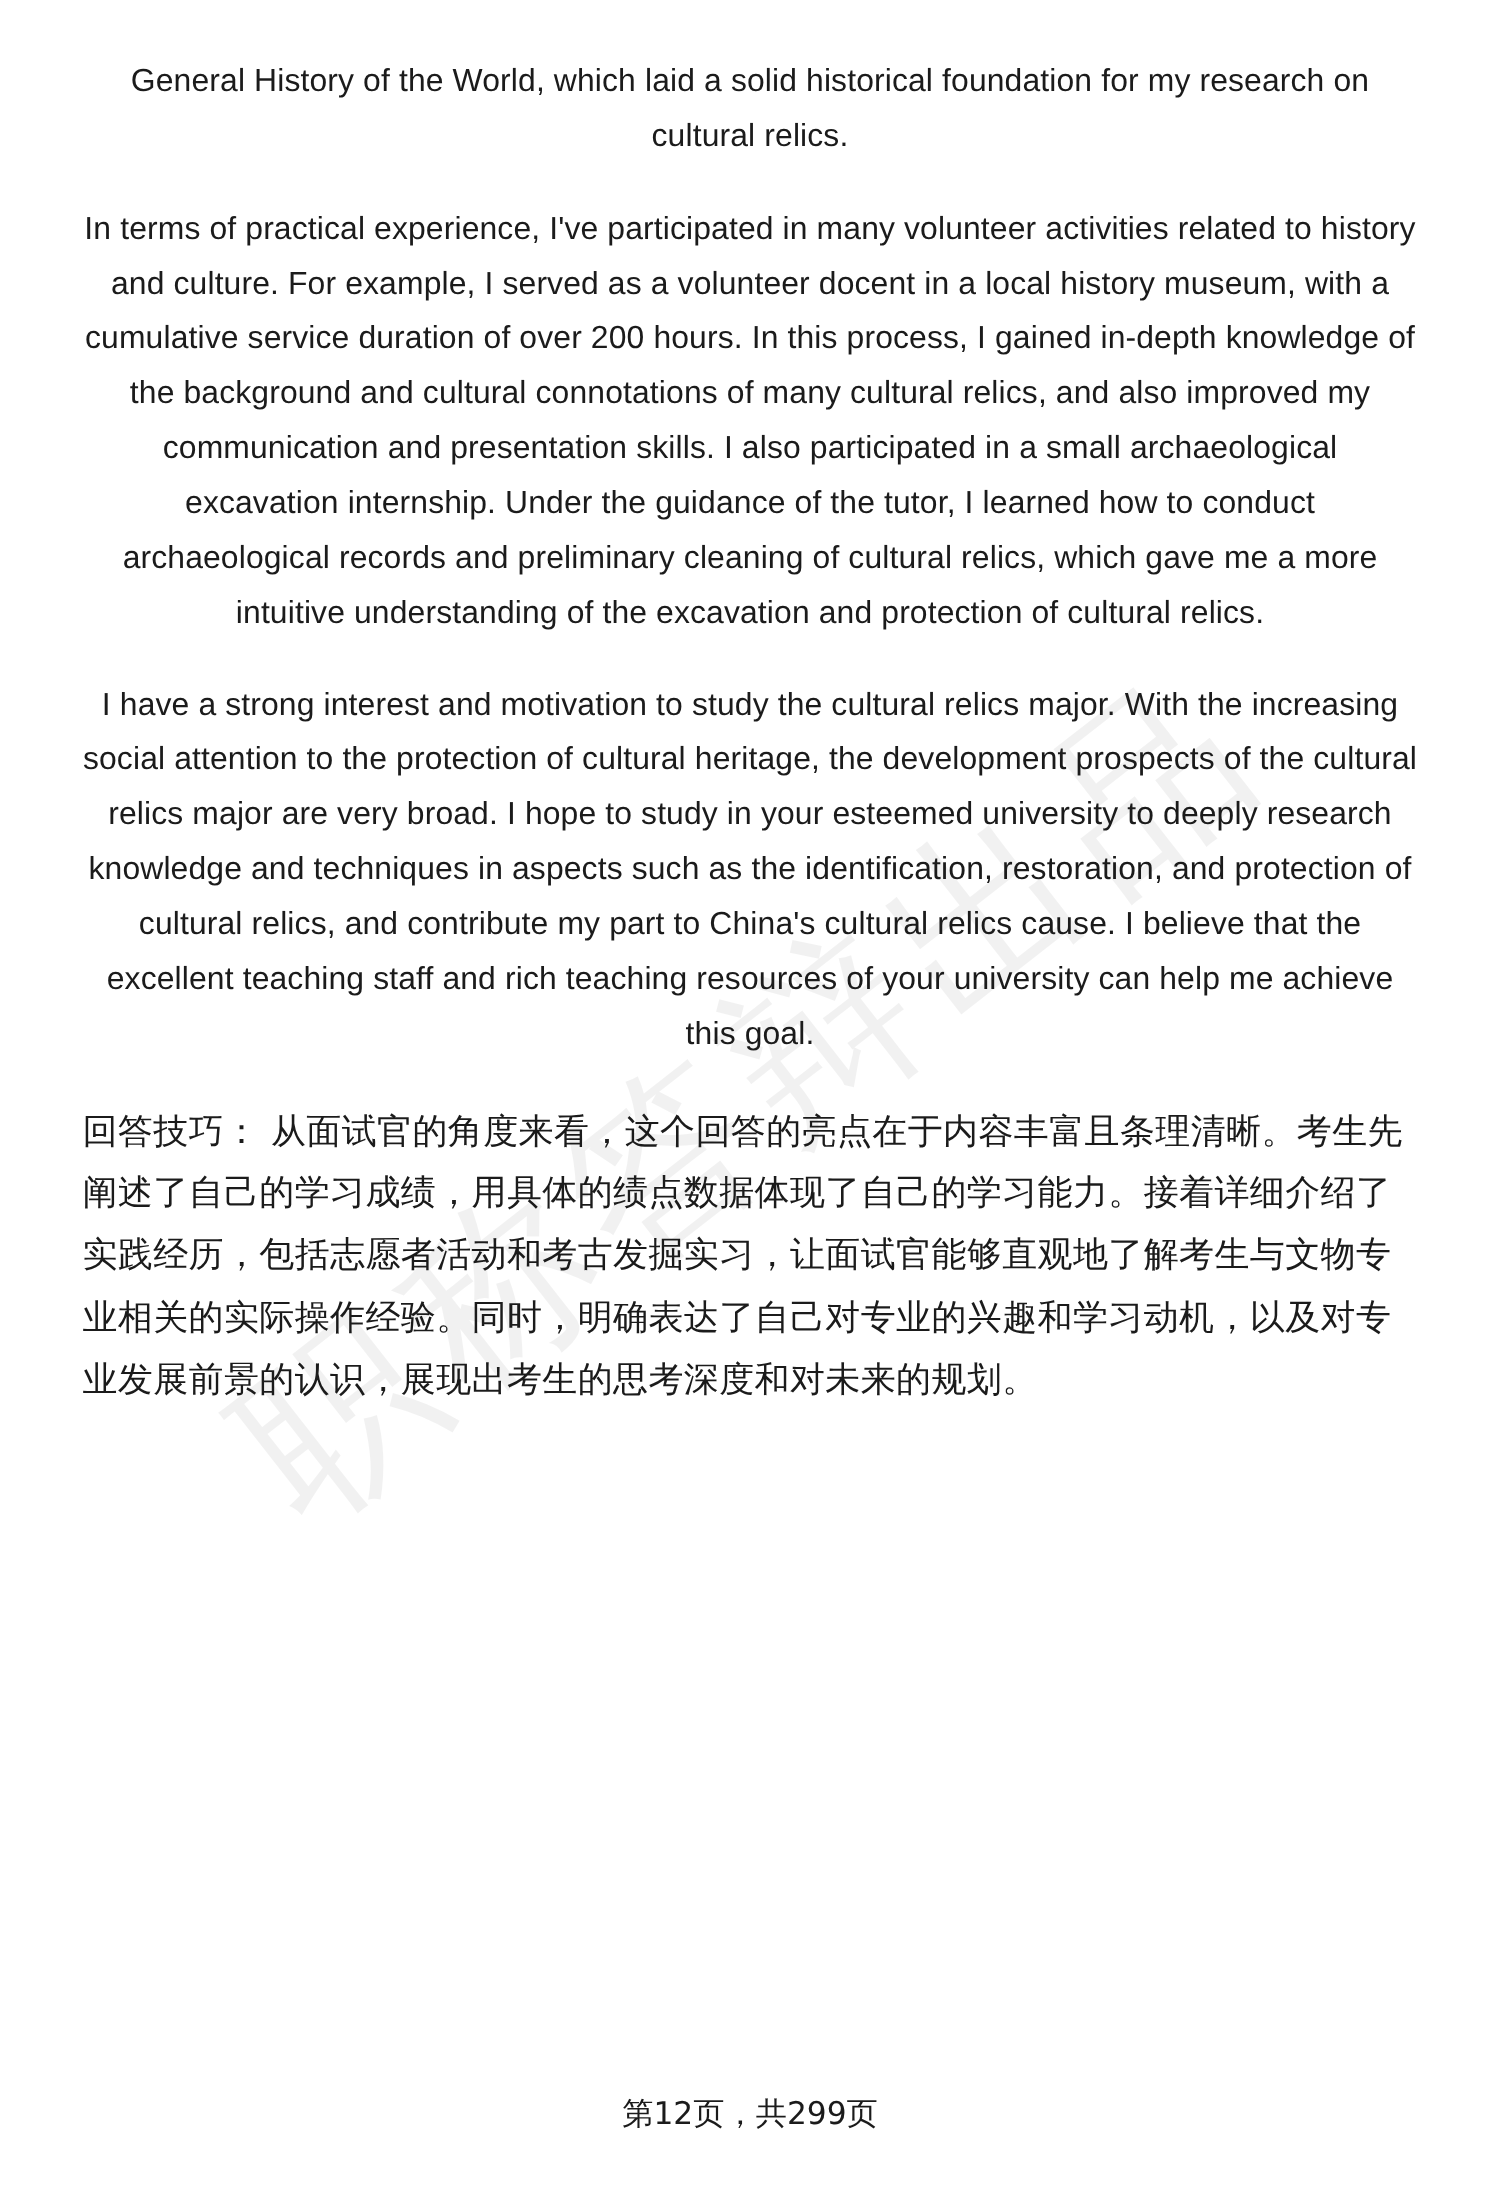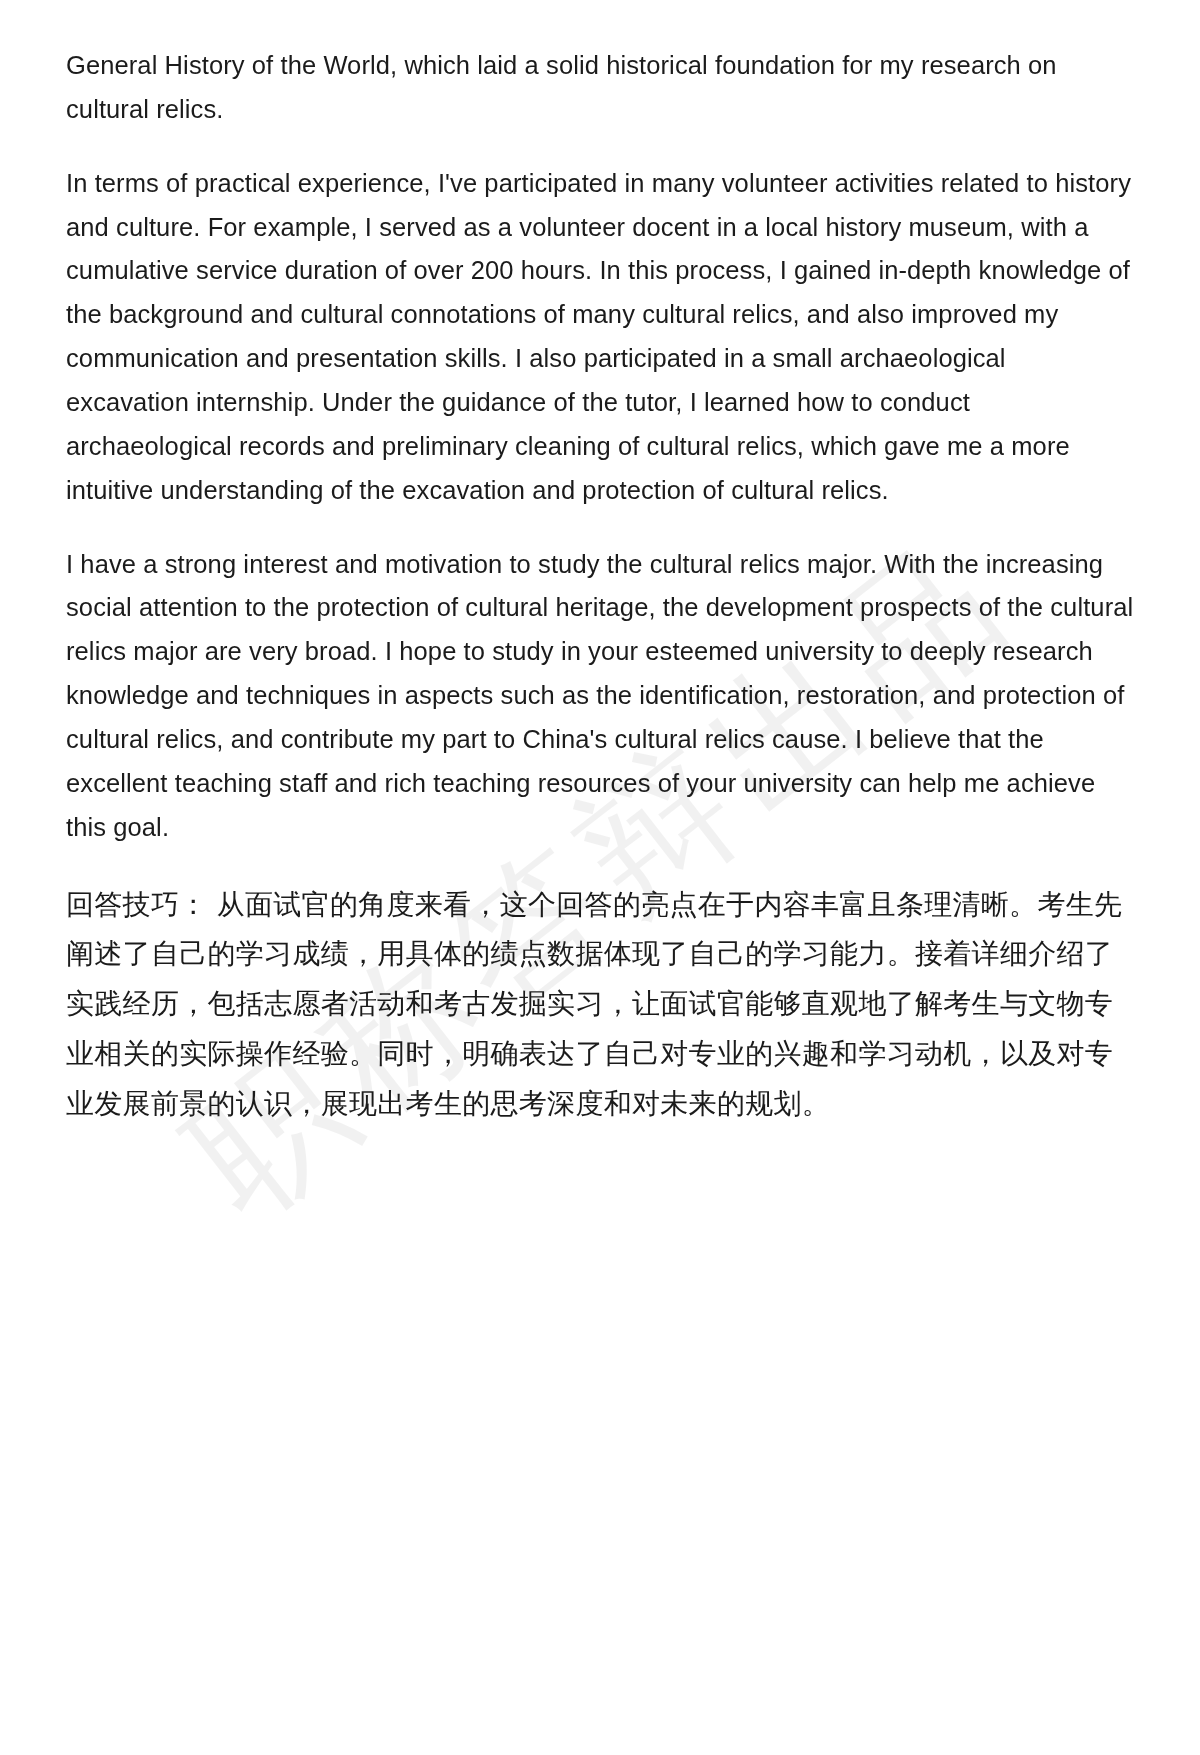--- a/index.html
+++ b/index.html
@@ -51,21 +51,21 @@
     padding: 44px 66px 0 66px;
     box-sizing: border-box;
   }
 
   p.para {
     margin: 0 0 30px 0;
     font-size: 25.5px;
     line-height: 1.72;
     letter-spacing: 0.1px;
     color: #1b1b1b;
-    text-align: left;
+    text-align: center;
     font-family: "Liberation Sans", sans-serif;
   }
 
   p.para-cn {
     margin: 0;
     font-size: 28px;
     line-height: 1.78;
     color: #1b1b1b;
     font-family: "DejaVu Sans", sans-serif;
     letter-spacing: 0.3px;
@@ -98,14 +98,17 @@
 
   <div class="content">
     <p class="para">General History of the World, which laid a solid historical foundation for my research on cultural relics.</p>
     <p class="para">In terms of practical experience, I've participated in many volunteer activities related to history and culture. For example, I served as a volunteer docent in a local history museum, with a cumulative service duration of over 200 hours. In this process, I gained in-depth knowledge of the background and cultural connotations of many cultural relics, and also improved my communication and presentation skills. I also participated in a small archaeological excavation internship. Under the guidance of the tutor, I learned how to conduct archaeological records and preliminary cleaning of cultural relics, which gave me a more intuitive understanding of the excavation and protection of cultural relics.</p>
     <p class="para">I have a strong interest and motivation to study the cultural relics major. With the increasing social attention to the protection of cultural heritage, the development prospects of the cultural relics major are very broad. I hope to study in your esteemed university to deeply research knowledge and techniques in aspects such as the identification, restoration, and protection of cultural relics, and contribute my part to China's cultural relics cause. I believe that the excellent teaching staff and rich teaching resources of your university can help me achieve this goal.</p>
     <div class="cn-block">
       <p class="para-cn">回答技巧： 从面试官的角度来看，这个回答的亮点在于内容丰富且条理清晰。考生先阐述了自己的学习成绩，用具体的绩点数据体现了自己的学习能力。接着详细介绍了实践经历，包括志愿者活动和考古发掘实习，让面试官能够直观地了解考生与文物专业相关的实际操作经验。同时，明确表达了自己对专业的兴趣和学习动机，以及对专业发展前景的认识，展现出考生的思考深度和对未来的规划。</p>
     </div>
   </div>
 
+  <div class="footer">
+    <span>第12页，共299页</span>
+  </div>
 
 </div>
 
 </body></html>

